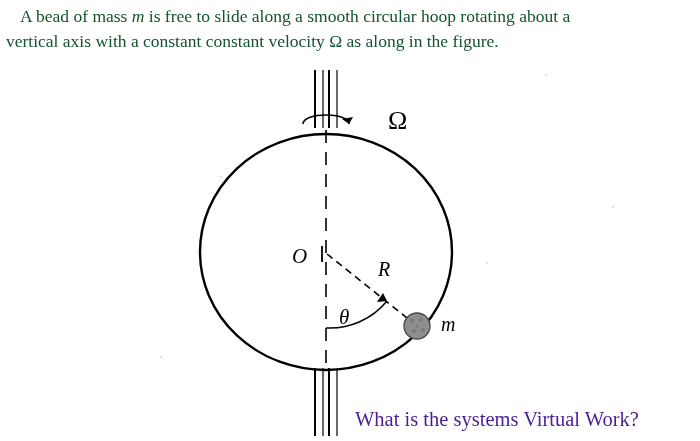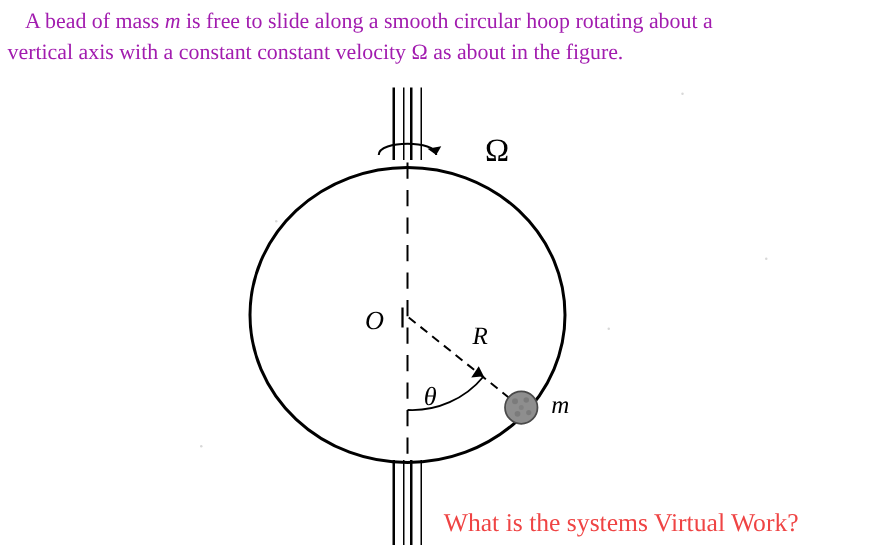--- a/index.html
+++ b/index.html
@@ -16,21 +16,21 @@
     color: #000000;
     overflow: hidden;
   }
   .problem-text {
     position: absolute;
     left: 6px;
     top: 4px;
     width: 690px;
     font-size: 17.5px;
     line-height: 25px;
-    color: #a21caf;
+    color: #14532d;
   }
   .problem-text .indent {
     display: inline-block;
     width: 14px;
   }
   .ital {
     font-style: italic;
   }
   #figure {
     position: absolute;
@@ -72,39 +72,39 @@
     left: 441px;
     top: 257px;
     font-size: 20px;
     font-style: italic;
   }
   .question-text {
     position: absolute;
     left: 355px;
     top: 352px;
     font-size: 20.5px;
-    color: #ef4444;
+    color: #4c1d95;
     white-space: nowrap;
   }
   .speck {
     position: absolute;
     width: 2px;
     height: 2px;
     background: #d8d8d8;
     border-radius: 50%;
   }
 </style>
 </head>
 <body>
 
 <div id="page">
 
   <div class="problem-text">
     <span class="indent"></span><span>A bead of mass </span><span class="ital">m</span><span> is free to slide along a smooth circular hoop rotating about a</span><br>
-    <span>vertical axis with a constant constant velocity </span><span>Ω</span><span> as about in the figure.</span>
+    <span>vertical axis with a constant constant velocity </span><span>Ω</span><span> as along in the figure.</span>
   </div>
 
   <div id="figure">
 
     <svg width="700" height="385" viewBox="0 0 700 385">
 
       <g>
         <line x1="315" y1="14" x2="315" y2="72" stroke="#000000" stroke-width="2"></line>
         <line x1="323" y1="14" x2="323" y2="72" stroke="#000000" stroke-width="1.2"></line>
         <line x1="329" y1="14" x2="329" y2="72" stroke="#000000" stroke-width="2"></line>

